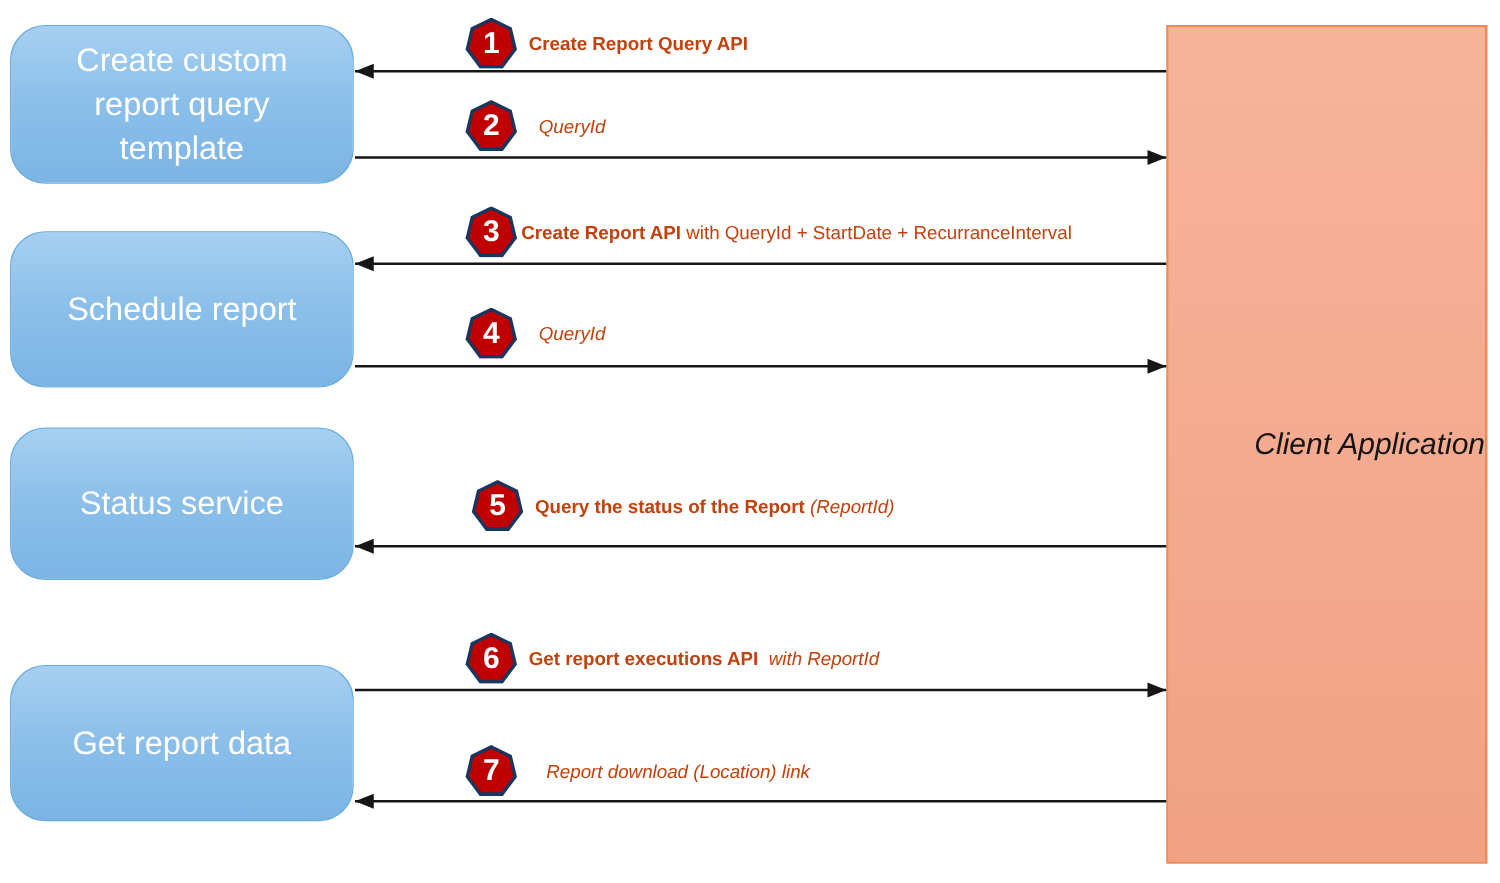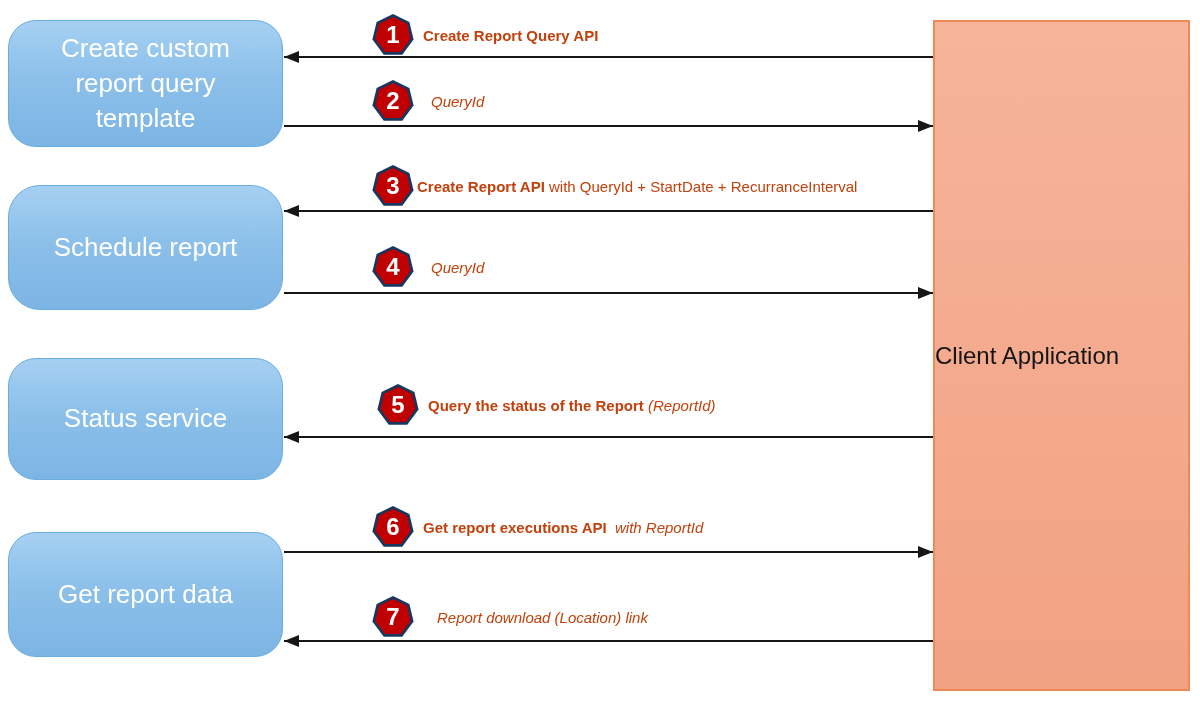--- a/index.html
+++ b/index.html
@@ -22,22 +22,22 @@
     color:#ffffff; font-size:26px; line-height:1.35;
     padding:0 30px; box-sizing:border-box;
   }
 
   
   .client {
     position:absolute; left:933px; top:20px; width:257px; height:671px;
     background:linear-gradient(180deg,#f6b49b 0%, #f2a183 100%);
     border:2px solid #ed8a58;
     box-sizing:border-box;
-    display:flex; align-items:center; justify-content:flex-start;
-    color:#151515; font-size:24px;
+    display:flex; align-items:center; justify-content:flex-end;
+    color:#151515; font-size:24px;font-style:italic;
   }
 
   
   .arrow {
     position:absolute; left:284px; width:649px; height:2px;
     background:#161616;
   }
   .arrow .head {
     position:absolute; top:50%; transform:translateY(-50%);
     width:0; height:0;
@@ -70,24 +70,24 @@
   .msg .label .lr { font-weight:400; }
 </style>
 </head>
 <body>
 
 <div class="canvas">
 
   <div class="service" style="top:20px; height:127px;">
     <span>Create custom report query template</span>
   </div>
-  <div class="service" style="top:185px; height:125px;border-radius:32px;">
+  <div class="service" style="top:185px; height:125px;">
     <span>Schedule report</span>
   </div>
-  <div class="service" style="top:358px; height:122px;">
+  <div class="service" style="top:342px; height:122px;">
     <span>Status service</span>
   </div>
   <div class="service" style="top:532px; height:125px;">
     <span>Get report data</span>
   </div>
 
   <div class="client">
     <span>Client Application</span>
   </div>
 

